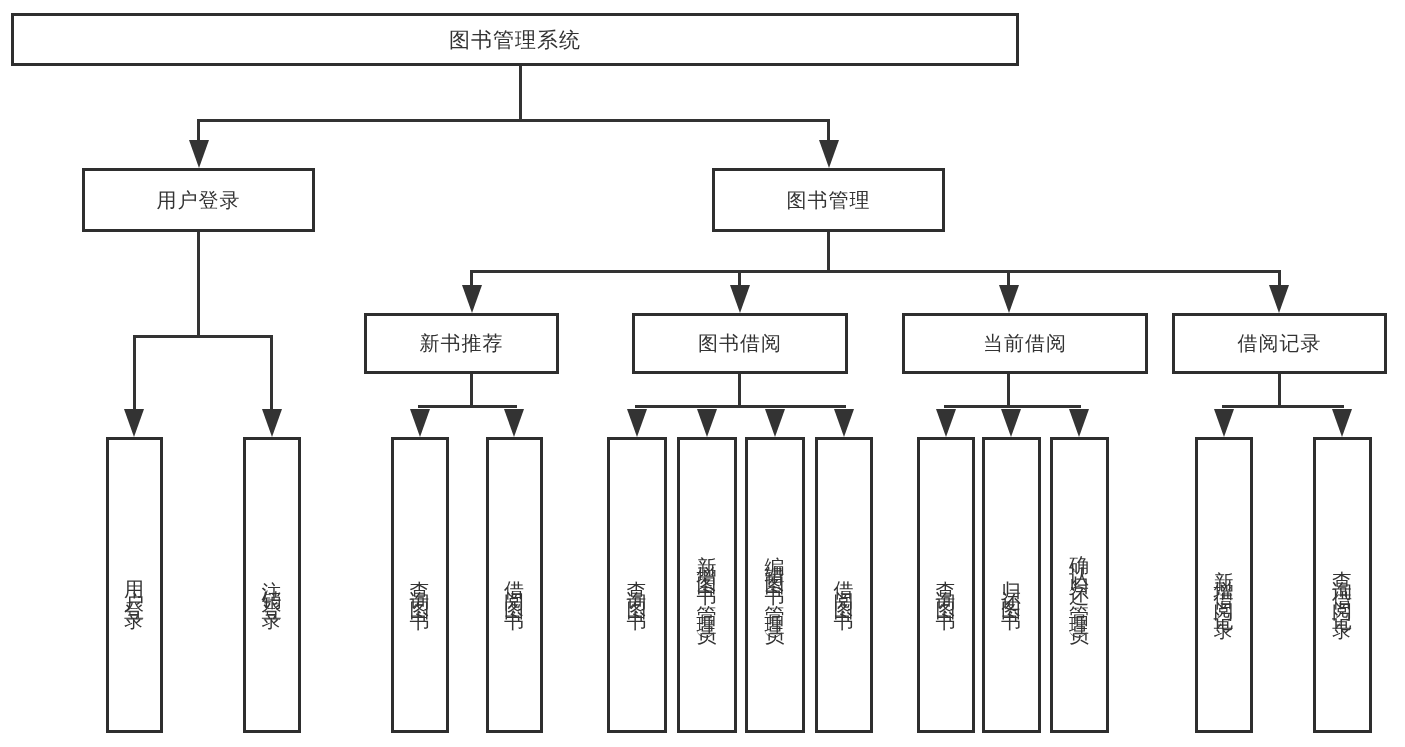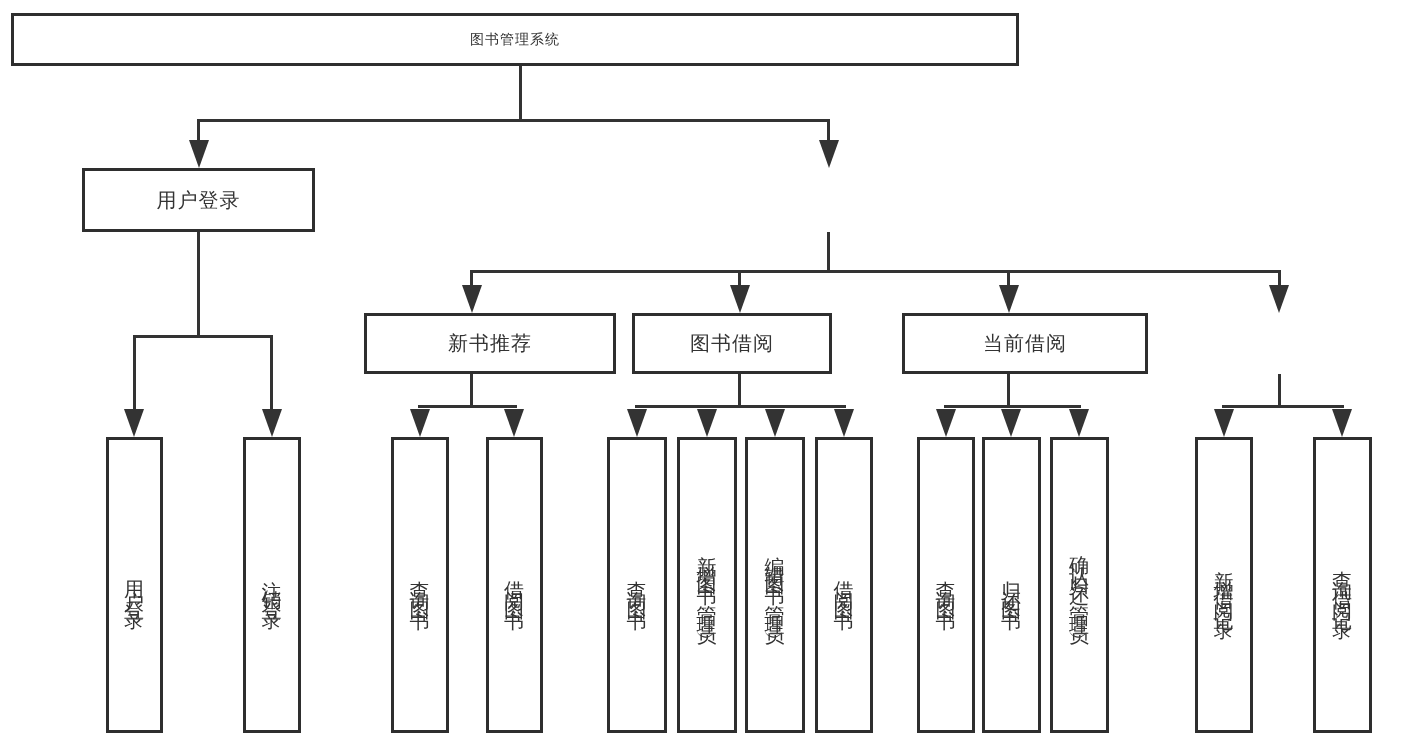--- a/index.html
+++ b/index.html
@@ -15,21 +15,21 @@
   .node {
     position: absolute;
     box-sizing: border-box;
     border: 3px solid #2e2e2e;
     background: #ffffff;
     display: flex;
     align-items: center;
     justify-content: center;
   }
   .node-h { font-size: 20px; letter-spacing: 1px; }
-  .node-root { font-size: 14px; }
+  .node-root { font-size: 21px; }
   .node-v span {
     writing-mode: vertical-rl;
     text-orientation: mixed;
     font-size: 20px;
     letter-spacing: 10px;
     line-height: 1;
     white-space: nowrap;
   }
   .vl { position: absolute; width: 3px; background: #333333; }
   .hl { position: absolute; height: 3px; background: #333333; }
@@ -98,29 +98,35 @@
   <div class="ar" style="left:1214px;top:409px"></div>
   <div class="ar" style="left:1332px;top:409px"></div>
 
   <div class="node node-h node-root" style="left:11px;top:13px;width:1008px;height:53px">
     <span>图书管理系统</span>
   </div>
 
   <div class="node node-h" style="left:82px;top:168px;width:233px;height:64px">
     <span>用户登录</span>
   </div>
+  <div class="node node-h" style="left:712px;top:168px;width:233px;height:64px">
+    <span>图书管理</span>
+  </div>
 
-  <div class="node node-h" style="left:364px;top:313px;width:252px;height:61px">
+  <div class="node node-h" style="left:364px;top:313px;width:195px;height:61px">
     <span>新书推荐</span>
   </div>
-  <div class="node node-h" style="left:632px;top:313px;width:200px;height:61px">
+  <div class="node node-h" style="left:632px;top:313px;width:216px;height:61px">
     <span>图书借阅</span>
   </div>
   <div class="node node-h" style="left:902px;top:313px;width:246px;height:61px">
     <span>当前借阅</span>
+  </div>
+  <div class="node node-h" style="left:1172px;top:313px;width:215px;height:61px">
+    <span>借阅记录</span>
   </div>
 
   <div class="node node-v" style="left:106px;top:437px;width:57px;height:296px">
     <span>用户登录</span>
   </div>
   <div class="node node-v" style="left:243px;top:437px;width:58px;height:296px">
     <span>注销登录</span>
   </div>
 
   <div class="node node-v" style="left:391px;top:437px;width:58px;height:296px">

